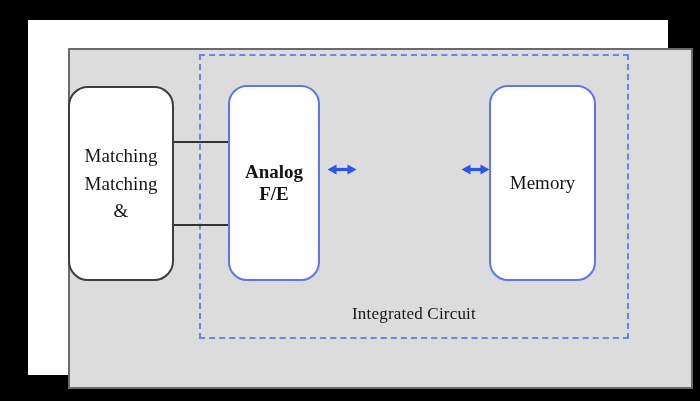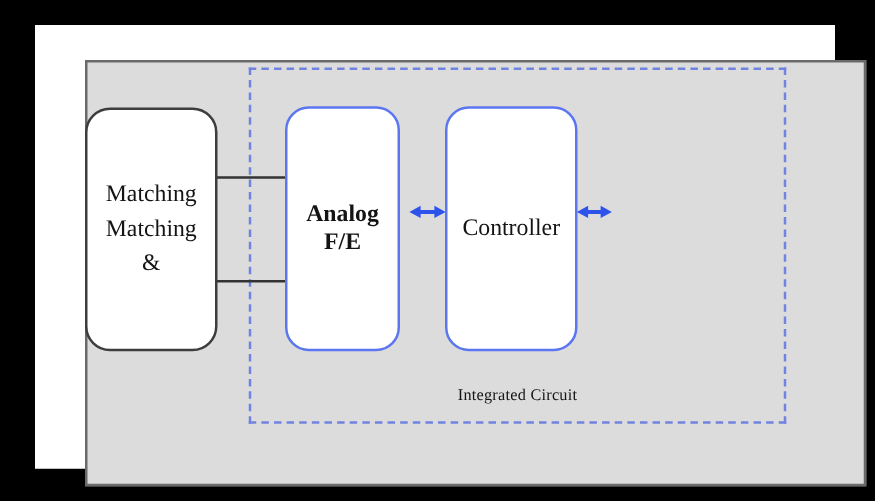--- a/index.html
+++ b/index.html
@@ -34,21 +34,21 @@
     left: 199px; top: 54px;
     width: 430px; height: 285px;
     box-sizing: border-box;
     border: 2px dashed var(--dashed-border, #7183e0);
   }
   .ic-label {
     position: absolute;
     left: 0; right: 0;
     bottom: 13px;
     text-align: center;
-    font-size: 13px;
+    font-size: 17px;
     color: var(--text, #141414);
     letter-spacing: 0.2px;
   }
   .box {
     position: absolute;
     box-sizing: border-box;
     background: var(--block-bg, #fff);
     display: flex;
     flex-direction: column;
     align-items: center;
@@ -107,22 +107,22 @@
 
   <div class="box antenna">
     <span>Matching</span>
     <span>Matching</span>
     <span>&amp;</span>
   </div>
 
   <div class="box blue analog">
     <span>Analog F/E</span>
   </div>
-  <div class="box blue controller">
-    <span>Controller</span>
+  <div class="box blue memory">
+    <span>Memory</span>
   </div>
 
   <svg class="arrow a1" viewBox="0 0 30 15" xmlns="http://www.w3.org/2000/svg">
     <line x1="6" y1="7.5" x2="24" y2="7.5" stroke-width="3.2" stroke="#2d53ea"></line>
     <polygon points="0.5,7.5 9.5,2.6 9.5,12.4" fill="#2d53ea"></polygon>
     <polygon points="29.5,7.5 20.5,2.6 20.5,12.4" fill="#2d53ea"></polygon>
   </svg>
 
   <svg class="arrow a2" viewBox="0 0 29 15" xmlns="http://www.w3.org/2000/svg">
     <line x1="6" y1="7.5" x2="23" y2="7.5" stroke-width="3.2" stroke="#2d53ea"></line>

